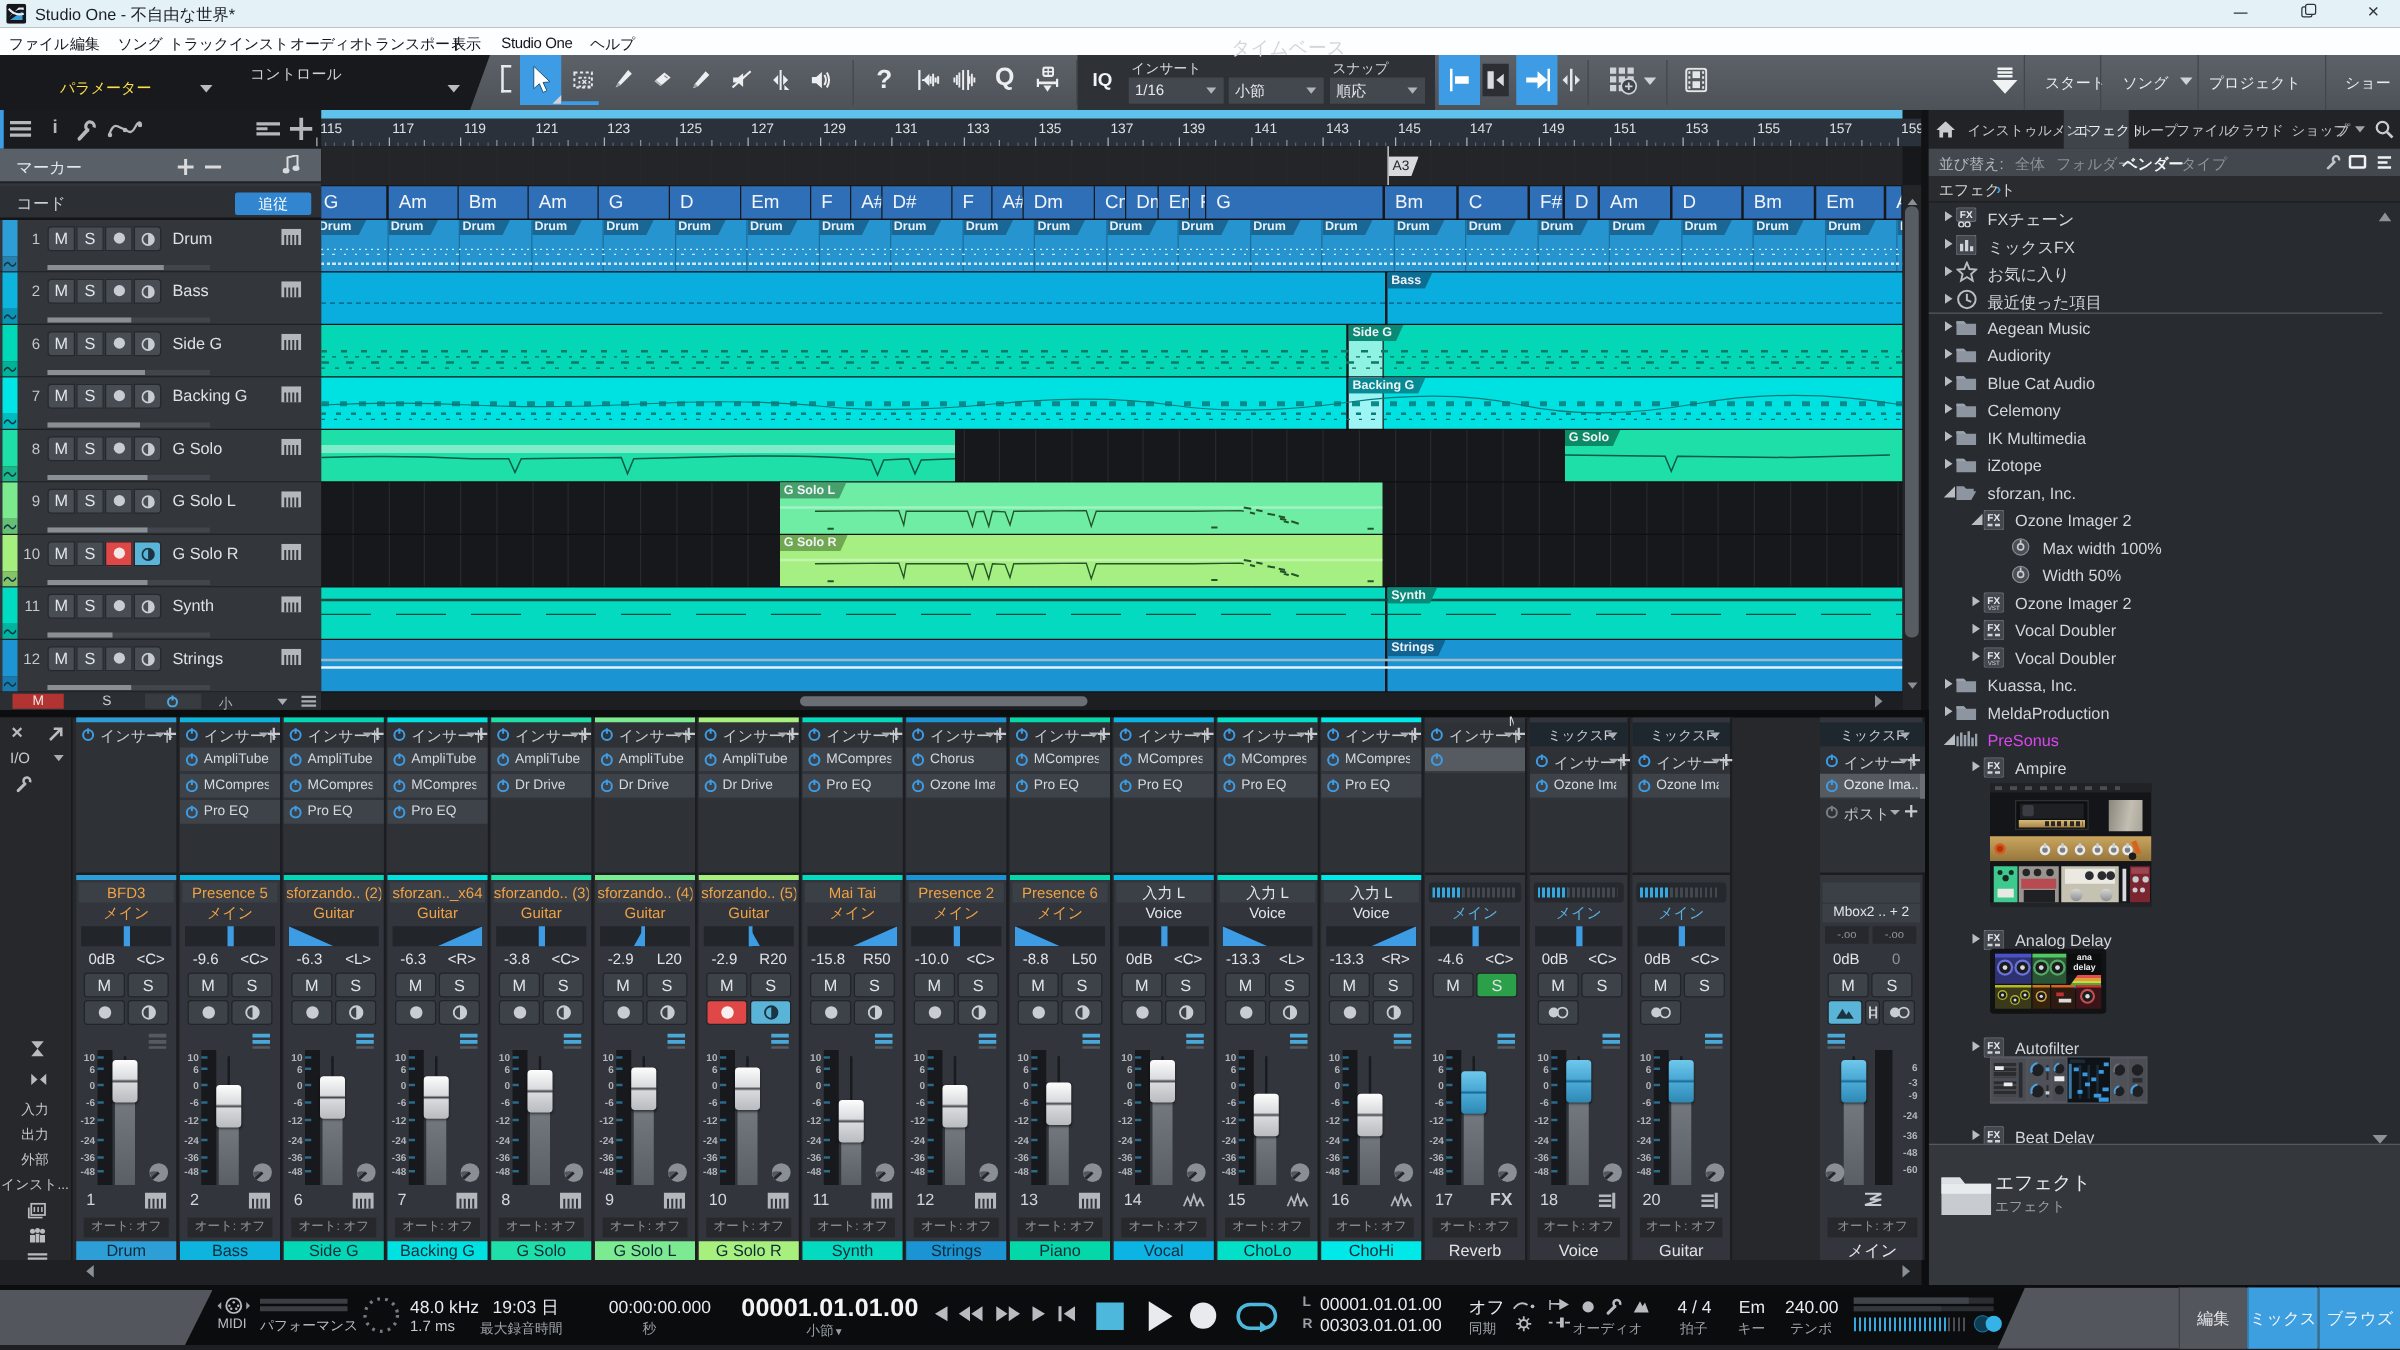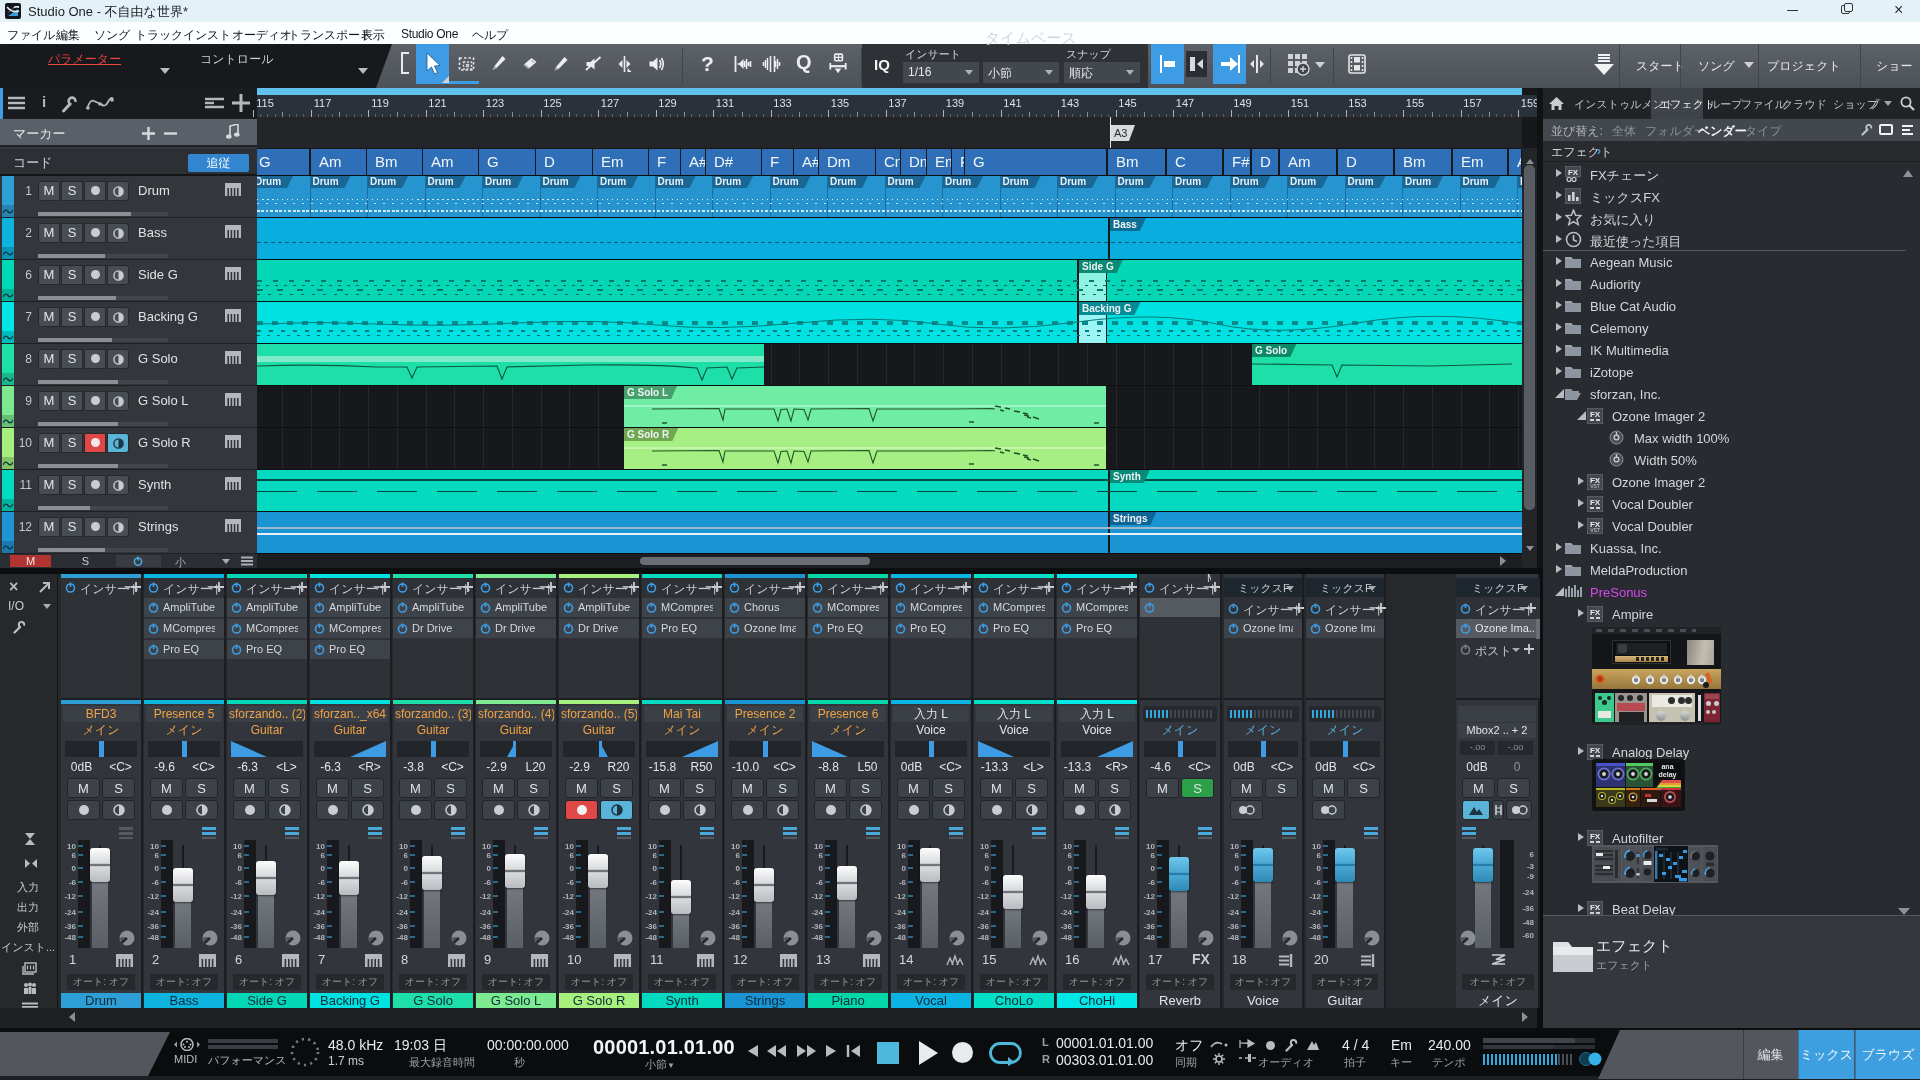--- a/index.html
+++ b/index.html
@@ -26,21 +26,21 @@
 <div style="position:absolute;left:94px;top:27px;font-size:12px;color:#14171b;letter-spacing:-0.3px;">ソング</div>
 <div style="position:absolute;left:135px;top:27px;font-size:12px;color:#14171b;letter-spacing:-0.3px;">トラック</div>
 <div style="position:absolute;left:183px;top:27px;font-size:12px;color:#14171b;letter-spacing:-0.3px;">インスト</div>
 <div style="position:absolute;left:232px;top:27px;font-size:12px;color:#14171b;letter-spacing:-0.3px;">オーディオ</div>
 <div style="position:absolute;left:288px;top:27px;font-size:12px;color:#14171b;letter-spacing:-0.3px;">トランスポート</div>
 <div style="position:absolute;left:361px;top:27px;font-size:12px;color:#14171b;letter-spacing:-0.3px;">表示</div>
 <div style="position:absolute;left:401px;top:27px;font-size:12px;color:#14171b;letter-spacing:-0.3px;">Studio One</div>
 <div style="position:absolute;left:472px;top:27px;font-size:12px;color:#14171b;letter-spacing:-0.3px;">ヘルプ</div>
 <div style="position:absolute;left:0;top:44px;width:1920px;height:44px;background:linear-gradient(#5d6168,#4d5158);"></div>
 <div style="position:absolute;left:0;top:44px;width:392px;height:44px;background:#17191c;clip-path:polygon(0 0,392px 0,376px 44px,0 44px);"></div>
-<div style="position:absolute;left:48px;top:51px;font-size:12px;color:#ef4444;text-decoration:underline;">パラメーター</div>
+<div style="position:absolute;left:48px;top:62px;font-size:12px;color:#fde047;">パラメーター</div>
 <div style="position:absolute;left:160px;top:68px;width:0;height:0;border:5px solid transparent;border-top:6px solid #b8bcc0;"></div>
 <div style="position:absolute;left:200px;top:51px;font-size:12px;color:#cdd1d5;">コントロール</div>
 <div style="position:absolute;left:358px;top:68px;width:0;height:0;border:5px solid transparent;border-top:6px solid #b8bcc0;"></div>
 <div style="position:absolute;left:401px;top:52px;width:8px;height:22px;border:2px solid #e8eaec;border-right:none;"></div>
 <div style="position:absolute;left:416px;top:44px;width:33px;height:40px;background:#3d9ce4;"></div>
 <svg class="abs" style="left:424px;top:52px" width="18" height="24">
       <path d="M3 1 L3 19 L7.5 15 L10.5 22 L13.5 20.5 L10.5 14 L16 13.5 Z" fill="#fff" stroke="#1a5680" stroke-width="0.8"></path>
     </svg>
 <div style="position:absolute;left:442px;top:76px;width:0;height:0;border-left:7px solid transparent;border-bottom:7px solid #d0d4d8;"></div>
 <div style="position:absolute;left:449px;top:81px;width:30px;height:3px;background:#3d9ce4;"></div>
@@ -2571,21 +2571,21 @@
 <div style="position:absolute;left:174px;top:1053px;font-size:11px;color:#b8bcc1;">MIDI</div>
 <div style="position:absolute;left:208px;top:1039px;width:70px;height:4px;background:#3a3e44;"></div>
 <div style="position:absolute;left:208px;top:1045px;width:70px;height:4px;background:#3a3e44;"></div>
 <div style="position:absolute;left:208px;top:1053px;font-size:11px;color:#b8bcc1;">パフォーマンス</div>
 <svg class="abs" style="left:289px;top:1036px" width="32" height="32">
       <circle cx="16" cy="16" r="13" fill="none" stroke="#757a80" stroke-width="2.6" stroke-dasharray="2.2 4.2"></circle>
     </svg>
 <div style="position:absolute;left:328px;top:1037px;font-size:14px;color:#e8eaed;">48.0 kHz</div>
 <div style="position:absolute;left:328px;top:1054px;font-size:12px;color:#c8ccd1;">1.7 ms</div>
 <div style="position:absolute;left:394px;top:1037px;font-size:14px;color:#e8eaed;">19:03 日</div>
-<div style="position:absolute;left:409px;top:1055px;font-size:11px;color:#9aa0a6;">最大録音時間</div>
+<div style="position:absolute;left:384px;top:1055px;font-size:11px;color:#9aa0a6;">最大録音時間</div>
 <div style="position:absolute;left:487px;top:1037px;font-size:14px;color:#e8eaed;">00:00:00.000</div>
 <div style="position:absolute;left:514px;top:1055px;font-size:11px;color:#9aa0a6;">秒</div>
 <div style="position:absolute;left:593px;top:1036px;font-size:20px;font-weight:bold;color:#f2f4f6;letter-spacing:0.2px;">00001.01.01.00</div>
 <div style="position:absolute;left:645px;top:1057px;font-size:11px;color:#9aa0a6;">小節<span style="font-size:8px">▼</span></div>
 <svg class="abs" style="left:746px;top:1044px" width="14" height="14">
       <path d="M12 1 L2 7 L12 13 Z" fill="#b8bcc1"></path>
     </svg>
 <svg class="abs" style="left:766px;top:1044px" width="22" height="14">
       <path d="M10 1 L1 7 L10 13 Z" fill="#b8bcc1"></path>
       <path d="M20 1 L11 7 L20 13 Z" fill="#b8bcc1"></path>

